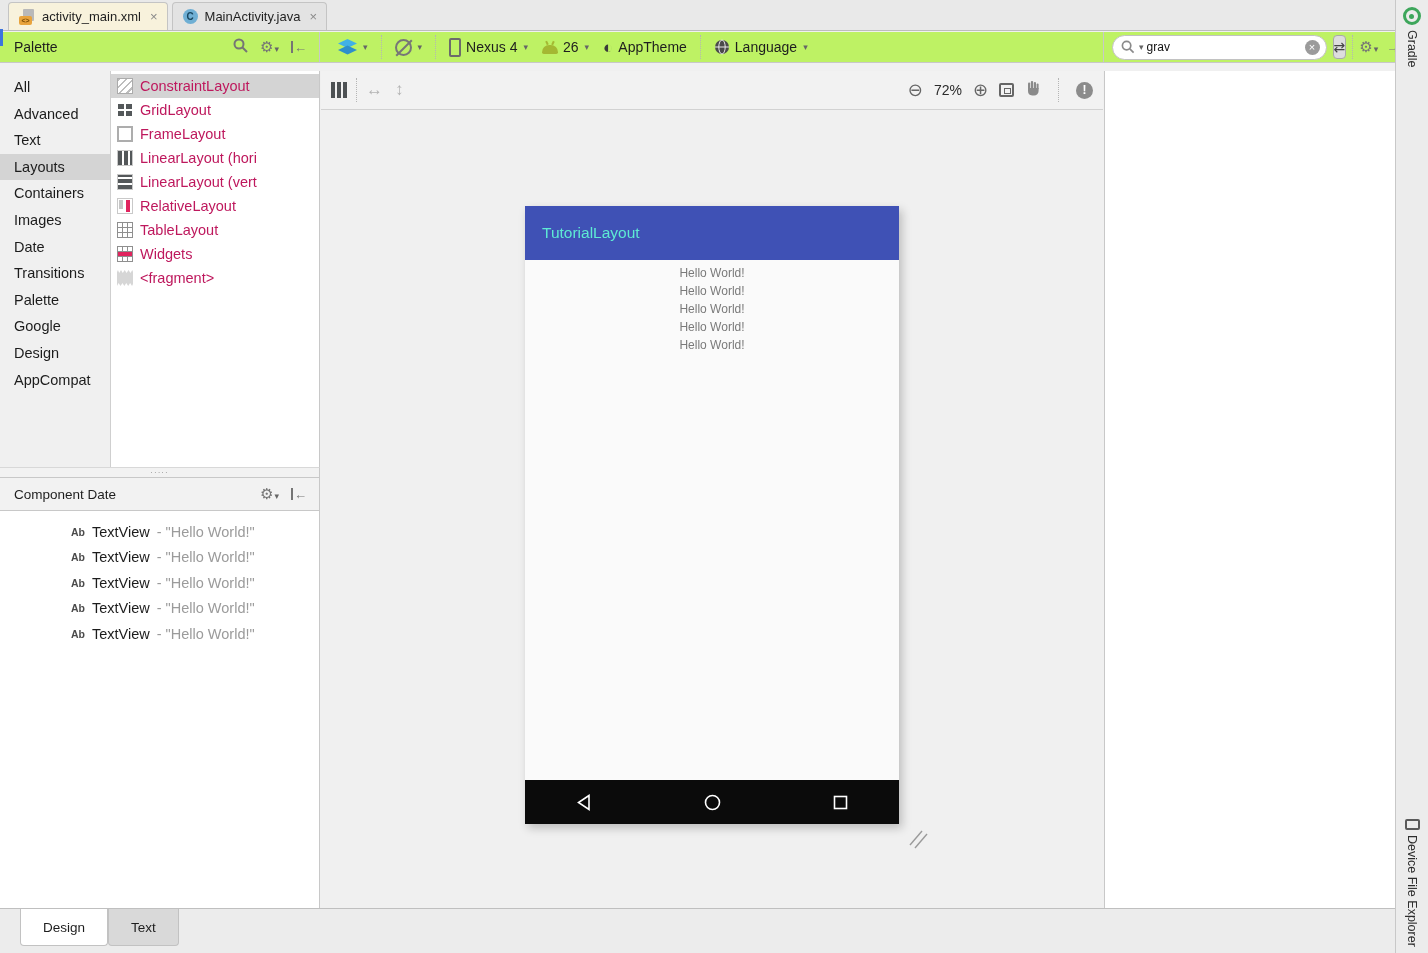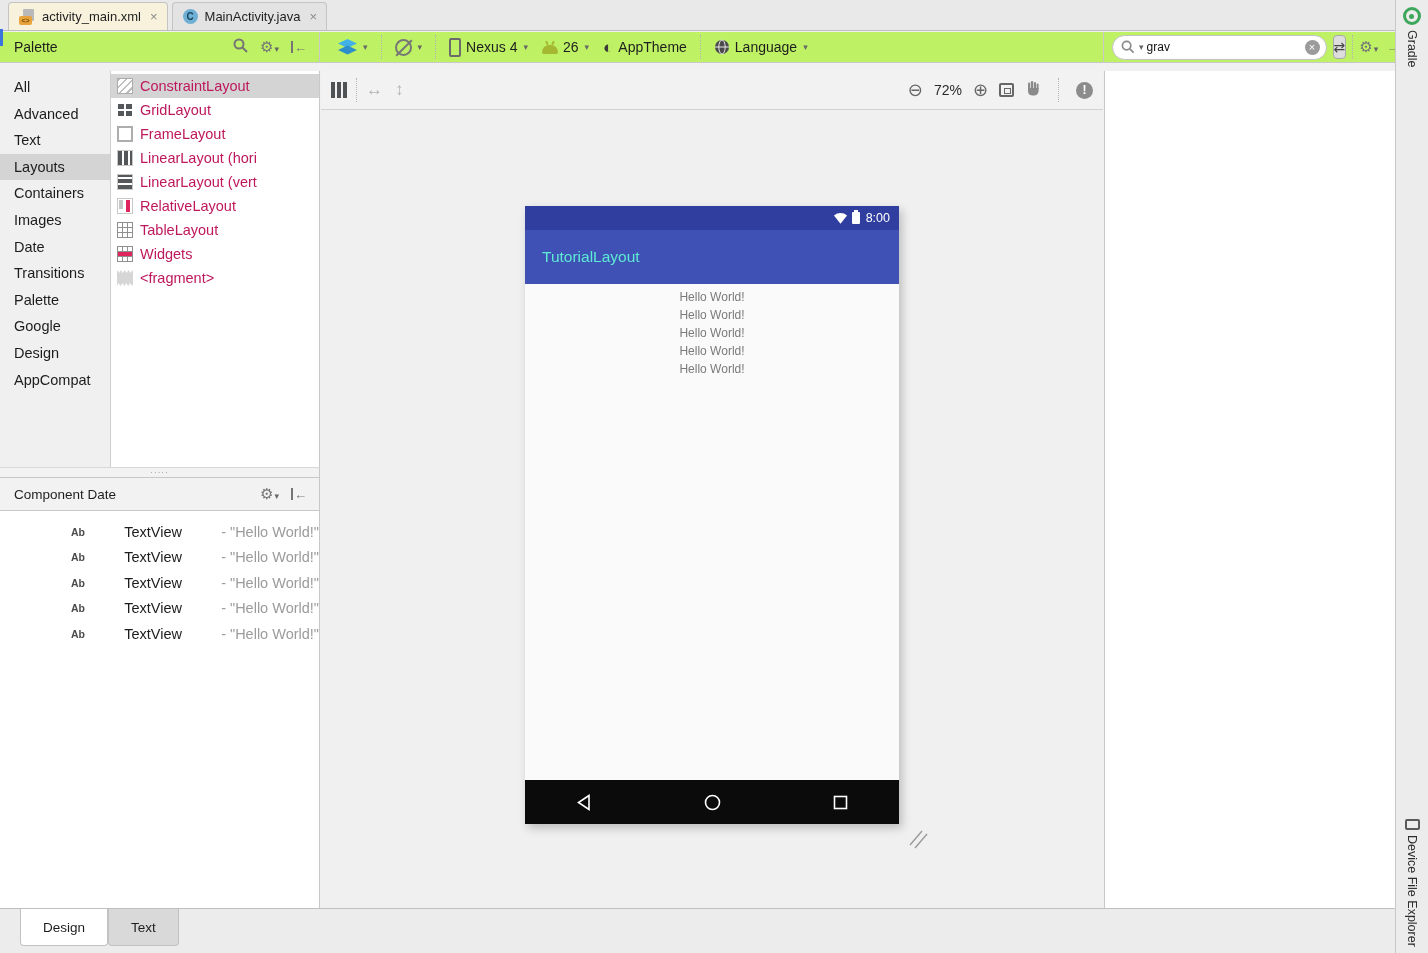--- a/index.html
+++ b/index.html
@@ -104,21 +104,21 @@
   .ct-head { height:33px; background:#F2F2F2; border-bottom:1px solid #C8C8C8; display:flex;
     align-items:center; padding:0 12px 0 14px; flex:0 0 33px; }
   .ct-head .panel-title { font-size:13.5px; }
   .ct-body { flex:1; padding-top:8px; font-size:14.5px; color:#1c1c1c; }
   .ct-row { height:25.5px; display:flex; align-items:center; }
   .ct-root { padding-left:17px; gap:6px; }
   .tri { width:0; height:0; border-left:5px solid transparent; border-right:5px solid transparent;
     border-top:7px solid #8A8A8A; margin-right:6px; }
   .ic-linlayout { width:15px; height:13px; background:repeating-linear-gradient(0deg,#54585A 0 3px,#FFF 3px 5px); }
   .meta { color:#9B9B9B; margin-left:5px; }
-  .ct-child { padding-left:71px; gap:7px;justify-content:space-between; }
+  .ct-child { padding-left:71px; gap:7px; }
   .ab-badge { font-size:10.5px; font-weight:bold; color:#4A4A4A; letter-spacing:0; }
   .ct-val { color:#9B9B9B; }
 
   
   .design { position:absolute; left:321px; top:71px; width:782px; bottom:45px; }
   .dt { height:39px; background:#F2F2F2; border-bottom:1px solid #D2D2D2; display:flex;
     align-items:center; padding:0 10px; }
   .icon-vbars { width:16px; height:16px; background:repeating-linear-gradient(90deg,#4E5254 0 4px,transparent 4px 6px); }
   .dim-arrow { color:#B3B3B3; font-size:17px; }
   .dt-right { margin-left:auto; display:flex; align-items:center; gap:11px; }
@@ -373,27 +373,20 @@
               <rect x="11.6" y="3.5" width="2" height="6" rx="1"></rect>
               <path d="M3 8 h10.6 v3 a4.5 4.5 0 0 1 -4.5 4.5 h-2 a4.5 4.5 0 0 1 -4.1 -4.5 z"></path>
             </svg>
         </span>
         <span class="dsep"></span>
         <span class="warn-ic">!</span>
       </span>
     </div>
     <div class="canvas">
       <div class="phone">
-        <div class="pstatus">
-          <svg width="15" height="12" viewBox="0 0 16 12">
-              <path d="M8 12 L1 3.2 A11 11 0 0 1 15 3.2 Z" fill="#fff"></path>
-            </svg>
-          <span class="batt"></span>
-          <span>8:00</span>
-        </div>
         <div class="pappbar">
           <span>TutorialLayout</span>
         </div>
         <div class="pbody">
           <div class="pline">Hello World!</div>
           <div class="pline">Hello World!</div>
           <div class="pline">Hello World!</div>
           <div class="pline">Hello World!</div>
           <div class="pline">Hello World!</div>
         </div>

